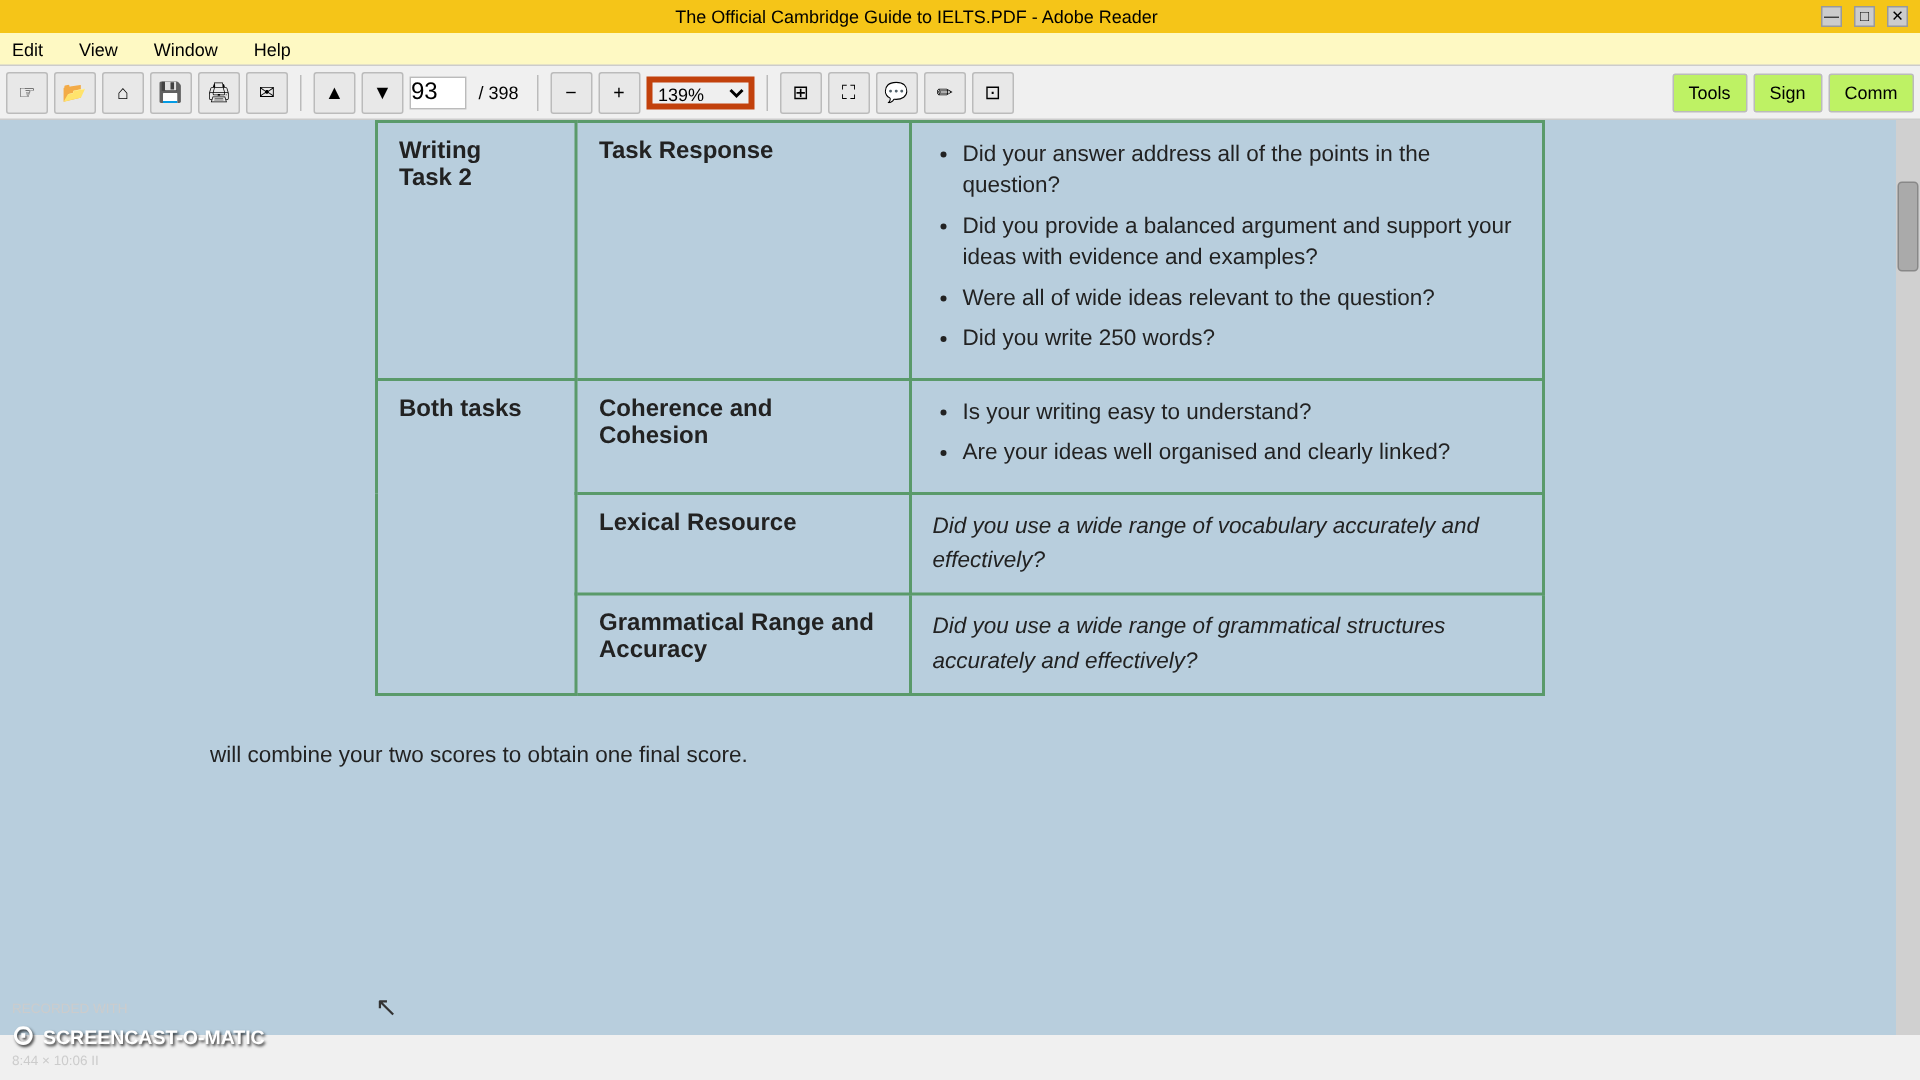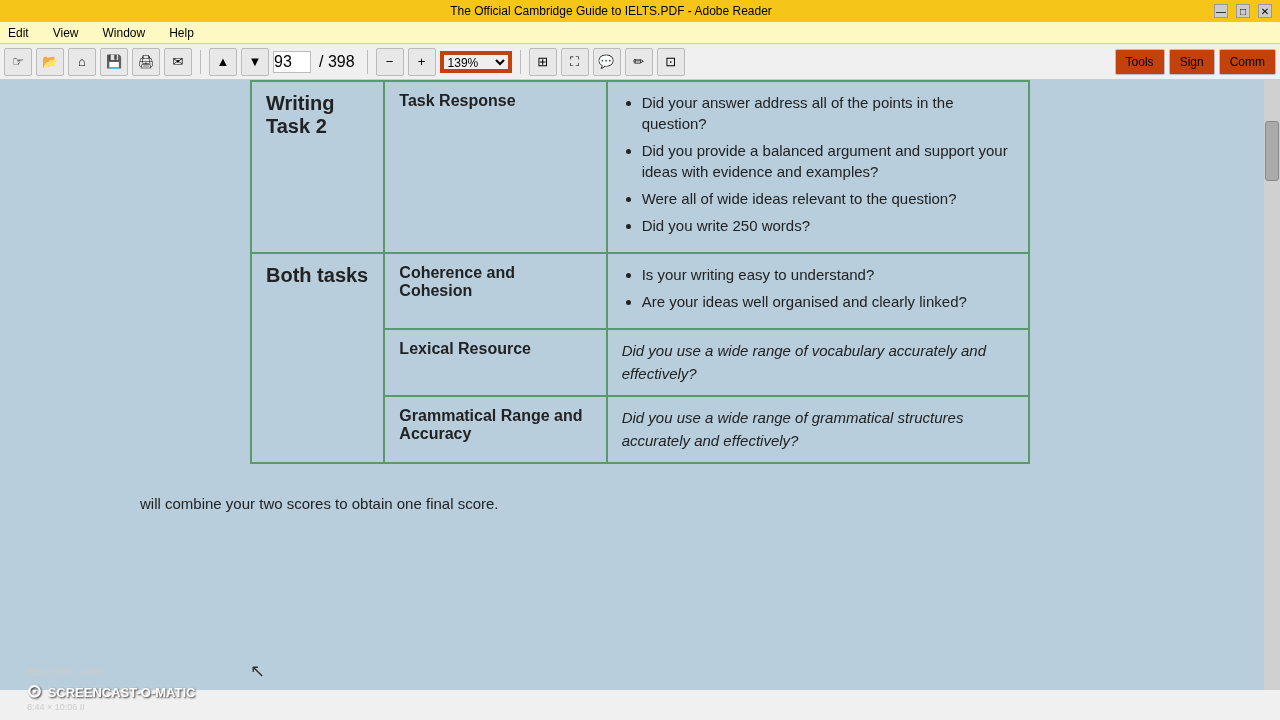--- a/index.html
+++ b/index.html
@@ -71,31 +71,31 @@
       cursor: pointer;
       font-size: 13px;
     }
     .tb-separator { width: 1px; height: 24px; background: #bbb; margin: 0 4px; }
     #page-input {
       width: 38px; height: 22px;
       border: 1px solid #bbb;
       text-align: left;
       font-size: 16px;
     }
-    #page-total { font-size: 16px; padding: 0 4px; }
+    #page-total { font-size: 12px; padding: 0 4px; }
     #zoom-select {
       width: 72px; height: 22px;
       border: 4px solid #c2410c;
       font-size: 12px;
     }
     .tb-spacer { flex: 1; }
     .tb-text-btn {
       padding: 4px 10px;
       font-size: 12px;
-      background: #c2410c;
+      background: #bef264;
       border: 1px solid #bbb;
       border-radius: 2px;
       cursor: pointer;
       height: 26px;
       display: flex; align-items: center;
     }
 
     
     #content-area {
       background: #b0c8d8;
@@ -126,21 +126,21 @@
       border: 2px solid #5a9a6a;
       padding: 10px 14px;
       vertical-align: top;
       font-size: 15px;
       color: #222;
     }
     .col-task { width: 120px; font-size: 15px; }
     .col-criterion { width: 200px; font-size: 15px; font-weight: bold; }
     .col-questions { width: 380px; font-size: 15px; }
 
-    .task-label { font-weight: bold; font-size: 20px; }
+    .task-label { font-weight: bold; font-size: 16px; }
     .criterion-bold { font-weight: bold; font-size: 16px; text-align: right; }
 
     .bullet-list { list-style: disc; padding-left: 20px; }
     .bullet-list li { margin-bottom: 6px; line-height: 1.4; }
 
     .italic-text { font-style: italic; font-size: 15px; line-height: 1.5; }
 
     
     #bottom-text {
       background: #b8cedd;
@@ -151,21 +151,20 @@
     }
 
     
     #watermark {
       position: fixed;
       bottom: 8px;
       left: 8px;
       z-index: 100;
       color: white;
       font-size: 10px;
-      margin-left: 19px;
     }
     #watermark-top { font-size: 9px; color: #ccc; margin-bottom: 2px; }
     #watermark-brand {
       font-size: 20px;
       font-weight: bold;
       color: #fff;
       text-shadow: 1px 1px 2px rgba(0,0,0,0.8);
     }
     #watermark-dims { font-size: 9px; color: #ccc; }
 

